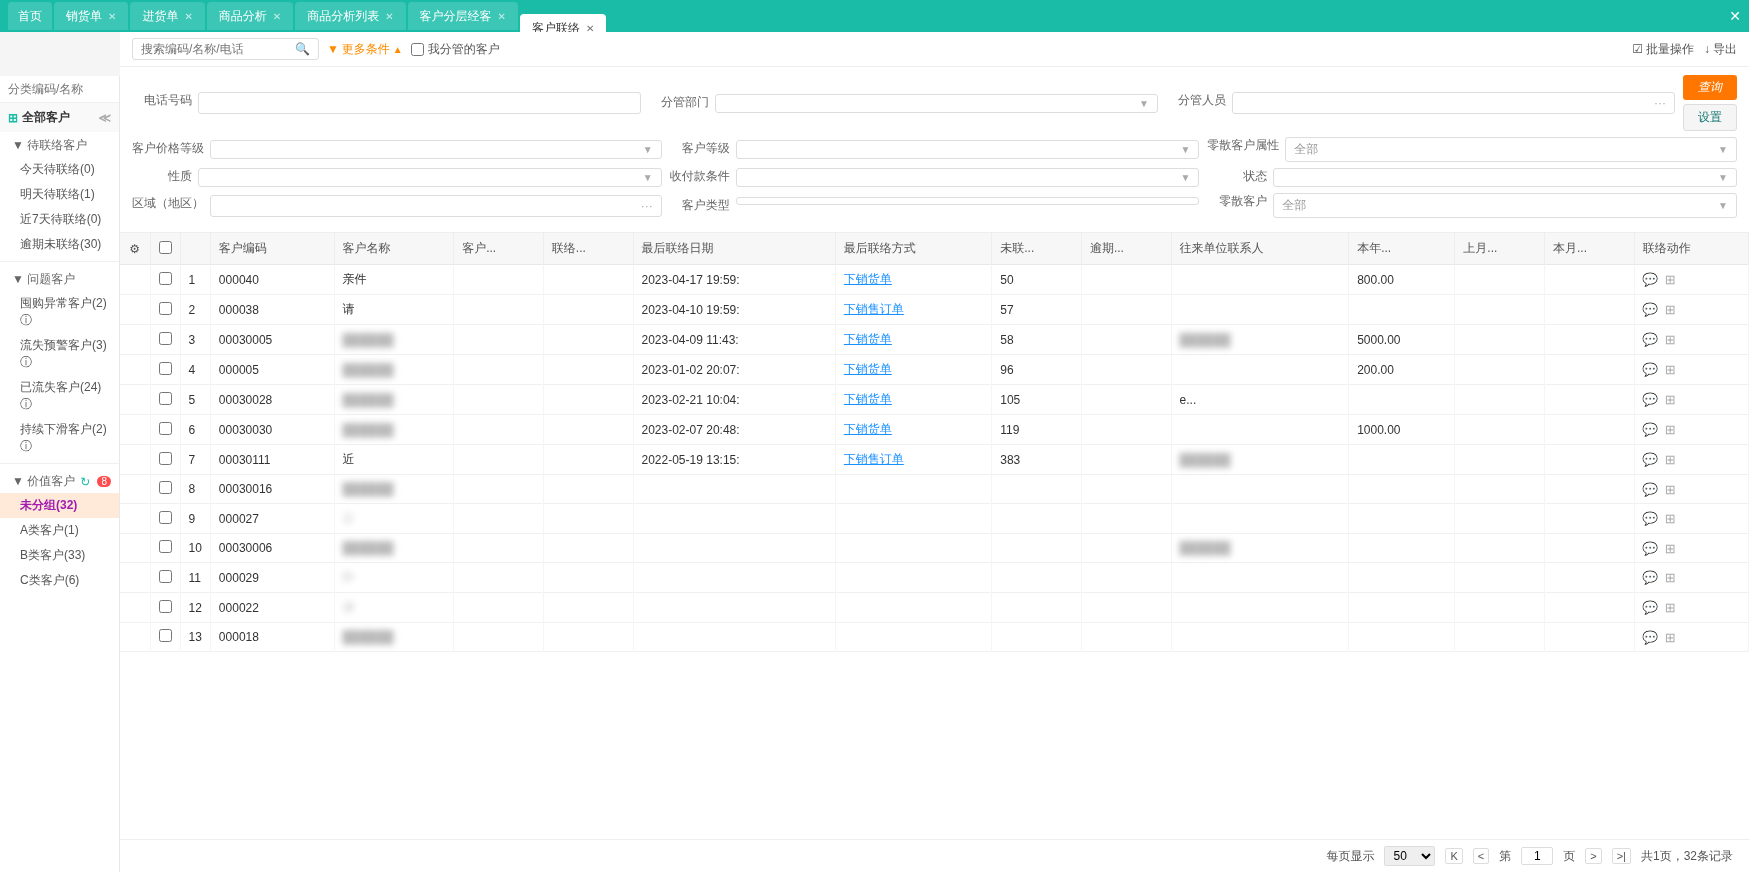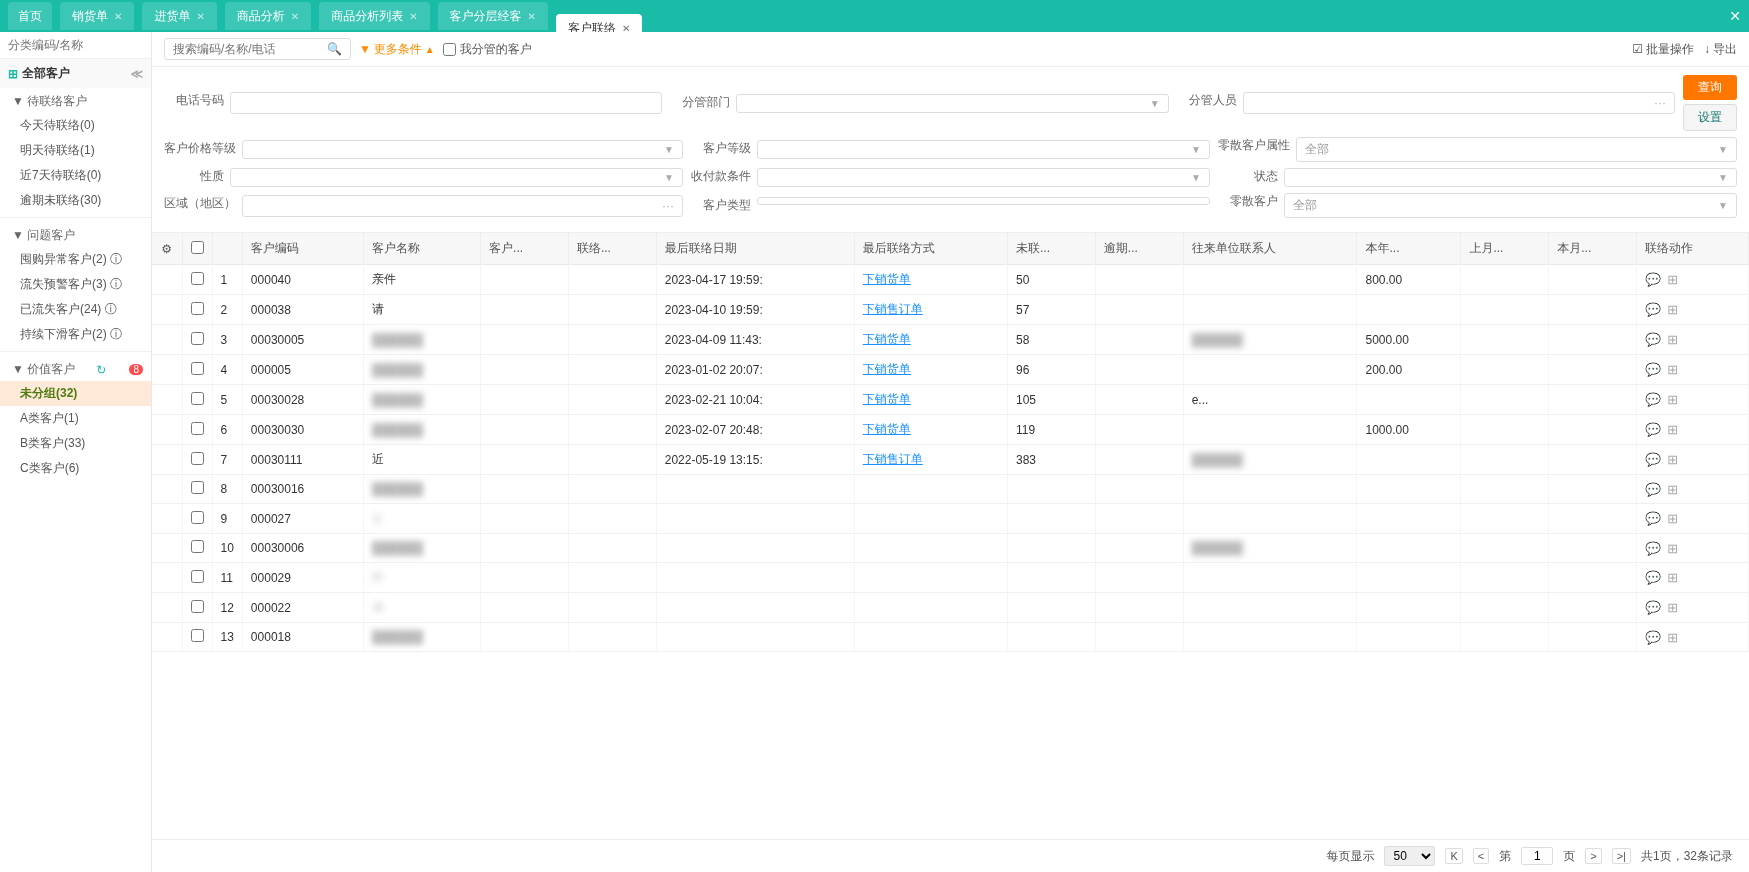--- a/index.html
+++ b/index.html
@@ -5,21 +5,21 @@
     * { box-sizing: border-box; margin: 0; padding: 0; font-family: 'Microsoft YaHei', Arial, sans-serif; font-size: 12px; }
     body { background: #f5f5f5; overflow: hidden; }
 
     
     .top-nav {
       display: flex;
       align-items: center;
       background: #1abca8;
       height: 32px;
       padding: 0 8px;
-      gap: 8px;
+      gap: 2px;
     }
     .top-nav .tab {
       display: flex;
       align-items: center;
       padding: 0 12px;
       height: 28px;
       background: rgba(255,255,255,0.15);
       color: #fff;
       border-radius: 4px 4px 0 0;
       cursor: pointer;
@@ -47,26 +47,27 @@
     }
 
     
     .main-layout {
       display: flex;
       height: calc(100vh - 32px);
     }
 
     
     .sidebar {
-      width: 152px;
+      width: 120px;
       background: #fff;
       border-right: 1px solid #e8e8e8;
       display: flex;
       flex-direction: column;
       overflow-y: auto;
+      margin-top: 44px;
     }
     .sidebar-search {
       display: flex;
       align-items: center;
       padding: 6px 8px;
       border-bottom: 1px solid #f0f0f0;
     }
     .sidebar-search input {
       border: none;
       outline: none;
@@ -96,21 +97,21 @@
       display: flex;
       align-items: center;
       justify-content: space-between;
     }
     .sidebar-item {
       padding: 4px 8px 4px 20px;
       color: #555;
       cursor: pointer;
       font-size: 12px;
     }
-    .sidebar-item.active { background: #ffe9d9; color: #4d7c0f; font-weight: bold; }
+    .sidebar-item.active { background: #ffe9d9; color: #a21caf; font-weight: bold; }
     .sidebar-divider { height: 1px; background: #f0f0f0; margin: 4px 0; }
 
     
     .content-area {
       flex: 1;
       display: flex;
       flex-direction: column;
       overflow: hidden;
     }
 
@@ -203,20 +204,21 @@
     }
     .adv-field .field-input .arrow { color: #aaa; font-size: 10px; }
     .btn-orange {
       background: #ff7700;
       color: #fff;
       border: none;
       border-radius: 3px;
       padding: 4px 14px;
       cursor: pointer;
       font-size: 12px;
+      font-style: italic;
     }
     .btn-gray {
       background: #f5f5f5;
       color: #0f766e;
       border: 1px solid #ddd;
       border-radius: 3px;
       padding: 4px 14px;
       cursor: pointer;
       font-size: 12px;
     }

